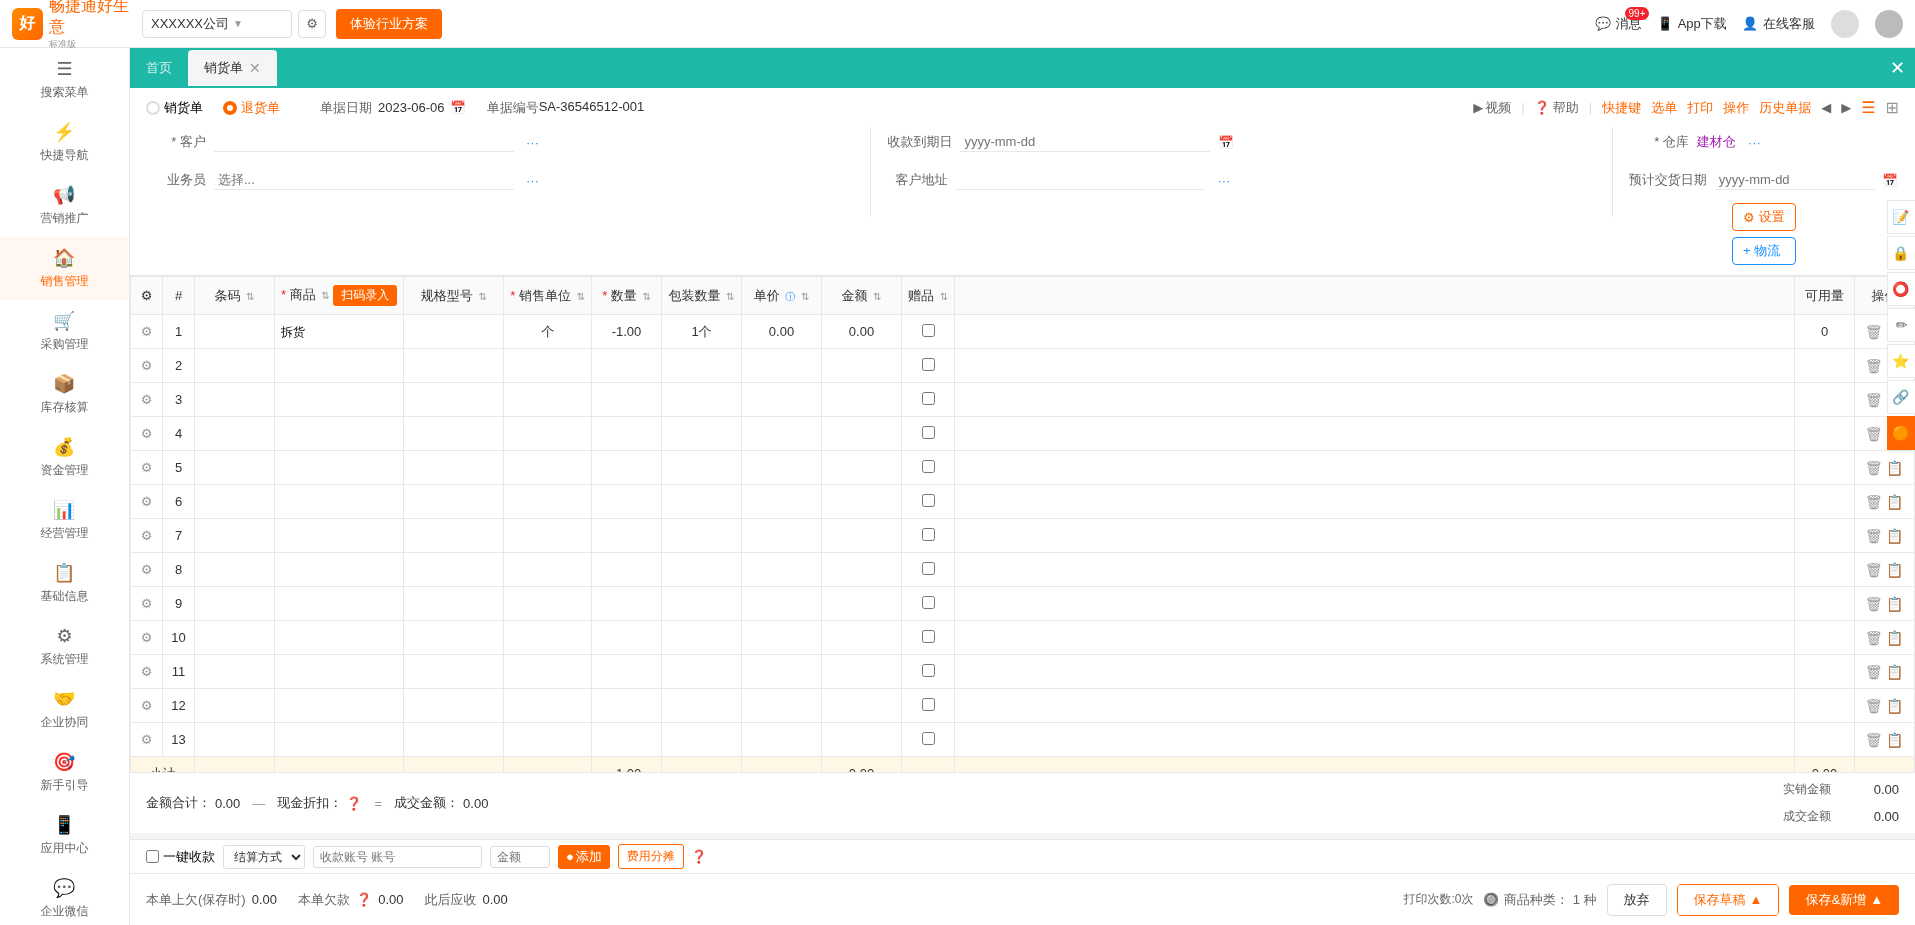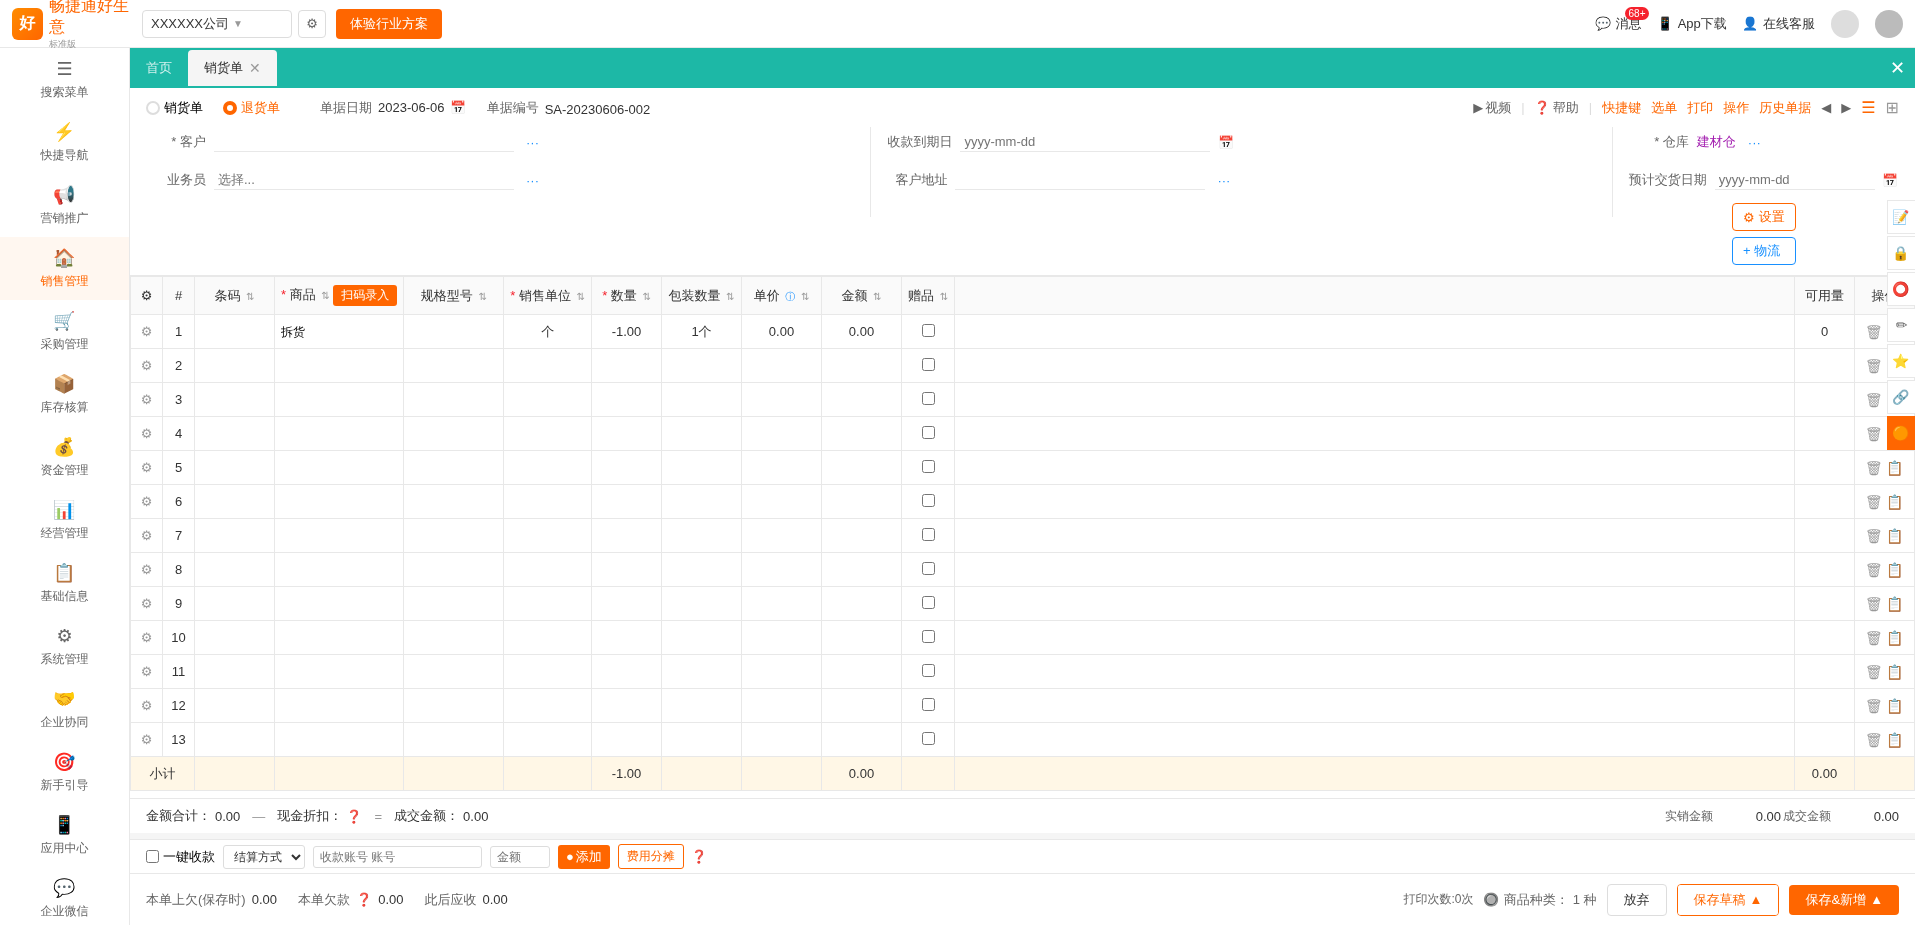--- a/index.html
+++ b/index.html
@@ -48,21 +48,21 @@
 
     
     .doc-type-row { display: flex; align-items: center; gap: 20px; margin-bottom: 10px; }
     .radio-item { display: flex; align-items: center; gap: 4px; cursor: pointer; }
     .radio-circle { width: 14px; height: 14px; border-radius: 50%; border: 2px solid #ddd; background: white; }
     .radio-circle.checked { border-color: #ff6600; background: #ff6600; }
     .radio-inner { width: 6px; height: 6px; background: white; border-radius: 50%; margin: 2px; }
     .date-field { display: flex; align-items: center; gap: 6px; margin-left: 20px; }
     .date-value { color: #333; font-weight: 500; }
     .calendar-icon { color: #ff6600; cursor: pointer; }
-    .doc-number-field { display: flex; align-items: flex-end; gap: 6px; }
+    .doc-number-field { display: flex; align-items: flex-start; }
     .doc-actions { margin-left: auto; display: flex; align-items: center; gap: 10px; }
     .doc-action-btn { color: #666; cursor: pointer; font-size: 12px; display: flex; align-items: center; gap: 2px; }
     .field-row { display: flex; align-items: center; gap: 8px; min-height: 30px; }
     .field-label { color: #666; min-width: 60px; text-align: right; }
     .field-input { flex: 1; border: none; border-bottom: 1px solid #e8e8e8; padding: 2px 4px; color: #333; background: transparent; min-width: 0; }
     .field-dots { color: #1890ff; cursor: pointer; margin-left: 4px; }
     .field-icon { color: #1890ff; cursor: pointer; }
     .field-divider { width: 1px; background: #e8e8e8; margin: 0 16px; }
 
     
@@ -98,21 +98,21 @@
     .subtotal-row td { background: #fff7e6; font-weight: 500; }
     .checkbox-cell input[type=checkbox] { cursor: pointer; }
 
     
     .footer-summary { background: #fff; border-top: 1px solid #e8e8e8; padding: 8px 16px; flex-shrink: 0; }
     .summary-row { display: flex; align-items: center; gap: 12px; }
     .summary-item { display: flex; align-items: center; gap: 4px; color: #333; }
     .summary-value { color: #333; }
     .dash { color: #999; }
     .equals { color: #999; }
-    .summary-right { margin-left: auto; display: flex; flex-direction: row; align-items: flex-end; gap: 2px; }
+    .summary-right { margin-left: auto; display: flex; flex-direction: column; align-items: flex-end; gap: 10px; }
     .summary-right-row { display: flex; align-items: center; gap: 8px; }
     .summary-right-label { color: #666; font-size: 12px; }
     .summary-right-value { color: #333; font-weight: 500; min-width: 60px; text-align: right; }
 
     
     .payment-row { display: flex; align-items: center; gap: 8px; margin-top: 6px; }
     .checkbox-label { display: flex; align-items: center; gap: 4px; cursor: pointer; }
     .select-style { border: 1px solid #ddd; border-radius: 3px; padding: 3px 6px; color: #333; background: white; font-size: 12px; min-width: 80px; }
     .input-style { border: 1px solid #ddd; border-radius: 3px; padding: 3px 6px; color: #333; background: white; font-size: 12px; min-width: 60px; }
     .add-btn { background: #ff6600; color: white; border: none; border-radius: 3px; padding: 3px 8px; cursor: pointer; font-size: 12px; display: flex; align-items: center; gap: 2px; }
@@ -149,21 +149,21 @@
   <div class="company-selector">
     <span class="company-name">XXXXXX公司</span>
     <span class="chevron-down">▼</span>
   </div>
   <div class="gear-btn">⚙</div>
   <button class="experience-btn">体验行业方案</button>
   <div class="top-right">
     <div class="top-right-item">
       <span>💬</span>
       <span>消息</span>
-      <span class="badge-red">68+</span>
+      <span class="badge-red">99+</span>
     </div>
     <div class="top-right-item">
       <span>📱</span>
       <span>App下载</span>
     </div>
     <div class="top-right-item">
       <span>👤</span>
       <span>在线客服</span>
     </div>
     <div class="avatar"></div>
@@ -261,21 +261,21 @@
             </div>
           <span style="color:#ff6600;">退货单</span>
         </div>
         <div class="date-field">
           <span style="color:#666;">单据日期</span>
           <span class="date-value">2023-06-06</span>
           <span class="calendar-icon">📅</span>
         </div>
         <div class="doc-number-field">
           <span style="color:#666;">单据编号</span>
-          <span style="color:#333;">SA-20230606-002</span>
+          <span style="color:#333;">SA-36546512-001</span>
         </div>
         <div class="doc-actions">
           <span class="doc-action-btn">
             <span>▶</span>
             <span>视频</span>
           </span>
           <span style="color:#ddd;">|</span>
           <span class="doc-action-btn">
             <span>❓</span>
             <span>帮助</span>

